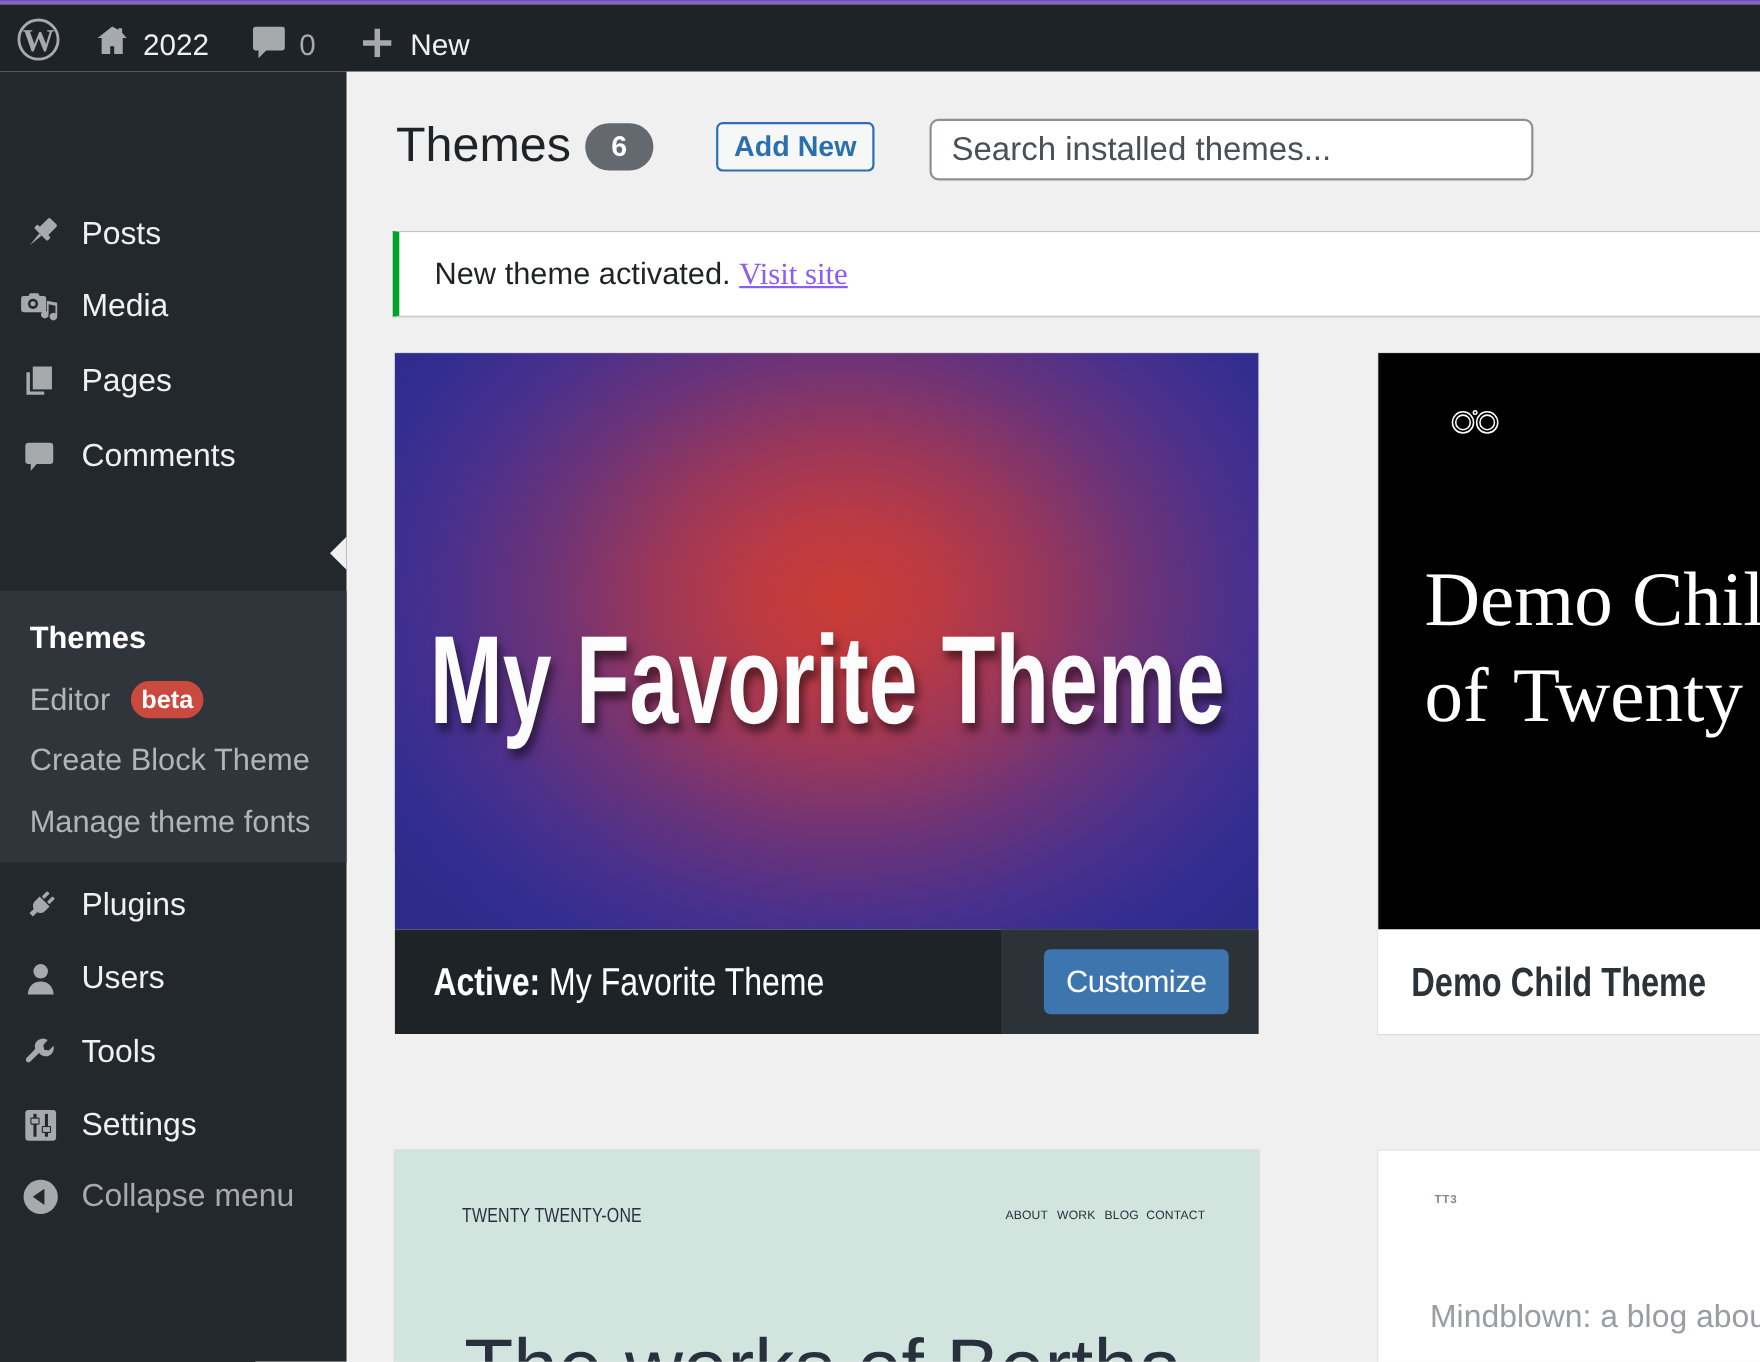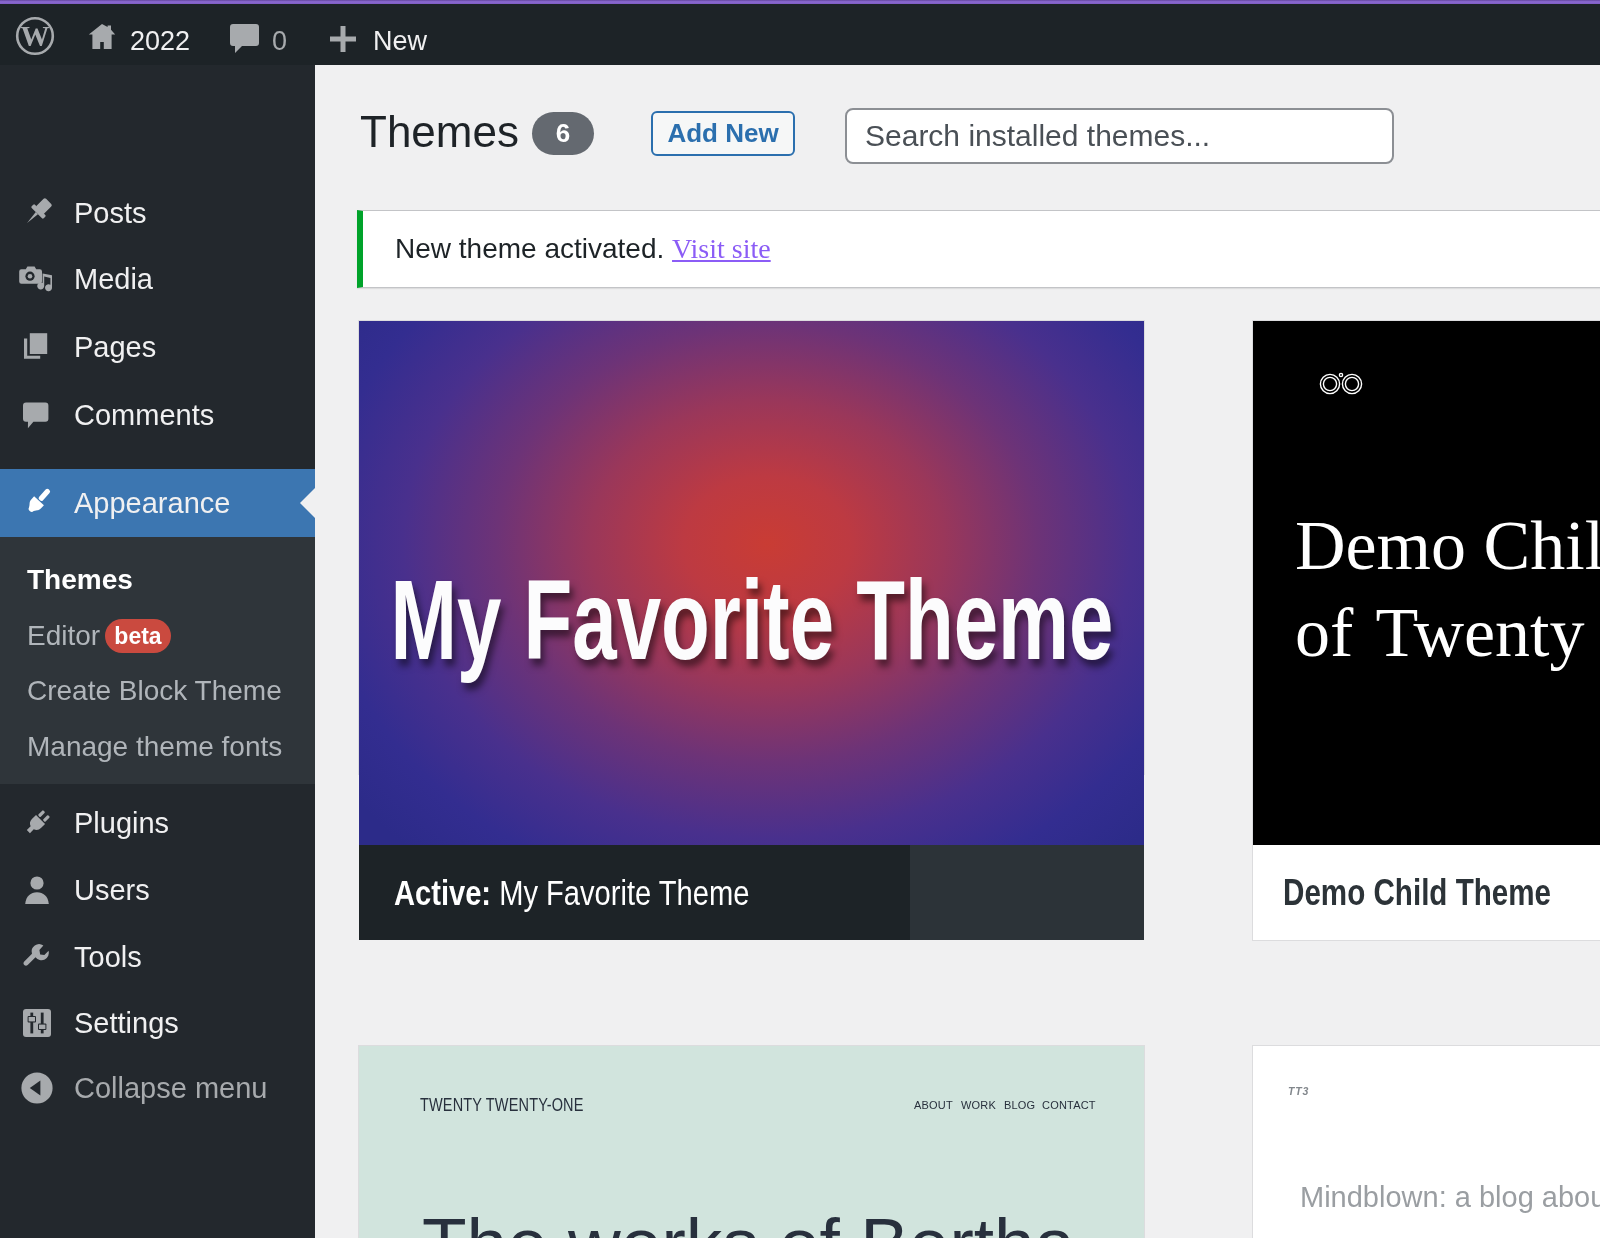--- a/index.html
+++ b/index.html
@@ -17,21 +17,21 @@
 
 #sidebar { left:0; top:65px; width:315px; height:1173px; background:#23282d; }
 #submenubg { left:0; top:472px; width:315px; height:247px; background:#2f353a; }
 .mi { position:absolute; left:0; width:315px; height:68px; }
 .mi .lbl { position:absolute; left:74px; top:50%; transform:translateY(-50%); font-size:29px; color:#f0f0f1; white-space:nowrap; }
 .mi svg { position:absolute; left:19px; top:50%; transform:translateY(-50%); }
 .mi.sel { background:#3c76b1; }
 #arrow { left:300px; top:488px; width:0; height:0; border-top:15px solid transparent; border-bottom:15px solid transparent; border-right:15px solid #f0f0f1; }
 .smi { position:absolute; left:27px; transform:translateY(-50%); font-size:28px; color:#b0b5ba; white-space:nowrap; }
 .smi.on { color:#fff; font-weight:bold; }
-#beta { left:105px; top:554px; width:66px; height:34px; background:#ca4a3f; border-radius:17px; color:#fff; font-size:23px; font-weight:bold; text-align:center; line-height:34px; }
+#beta { left:119px; top:554px; width:66px; height:34px; background:#ca4a3f; border-radius:17px; color:#fff; font-size:23px; font-weight:bold; text-align:center; line-height:34px; }
 
 
 #h1 { left:360px; top:106px; font-size:44px; color:#1e2327; font-weight:400; line-height:1.2; }
 #badge { left:532px; top:112px; width:62px; height:43px; background:#646970; border-radius:22px; color:#fff; font-size:26px; font-weight:bold; text-align:center; line-height:43px; }
 #addnew { left:651px; top:111px; width:144px; height:45px; background:#f6f7f7; border:2px solid #2b6fae; border-radius:6px; color:#2b6fae; font-size:26px; font-weight:bold; text-align:center; line-height:41px; }
 #search { left:845px; top:108px; width:549px; height:56px; background:#fff; border:2px solid #8c8f94; border-radius:8px; color:#4a5056; font-size:30px; line-height:52px; padding-left:18px; }
 #notice { left:357px; top:210px; width:1263px; height:78px; background:#fff; border:1px solid #c3c4c7; border-left:6px solid #00a32a; box-shadow:0 1px 1px rgba(0,0,0,.08); font-size:28px; color:#1d2327; line-height:76px; padding-left:32px; }
 #notice a { color:#8b5cf6; text-decoration:underline;font-family:Liberation Serif, serif; }
 
 
@@ -51,21 +51,21 @@
 .serifline { position:absolute; color:#fff; font-family:"Liberation Serif", serif; font-size:70px; white-space:nowrap; line-height:1; }
 .namebar { position:absolute; left:0; top:524px; width:785px; height:95px; background:#fff; }
 .namebar span { position:absolute; left:30px; top:50%; transform:translateY(-50%) scaleX(0.80); transform-origin:left center; font-size:37px; font-weight:bold; color:#2c3338; white-space:nowrap; }
 
 
 #tt1brand { position:absolute; left:61px; top:48px; font-size:18.6px; letter-spacing:0.2px; color:#28303d; transform:scaleX(0.78); transform-origin:left top; }
 .tt1nav { position:absolute; top:53px; font-size:11px; letter-spacing:0.2px; color:#28303d; }
 #tt1head { position:absolute; left:63px; top:156px; font-size:73px; color:#28303d; white-space:nowrap; }
 
 
-#tt3 { position:absolute; left:35px; top:39px; font-size:10.5px; font-weight:bold; letter-spacing:0.8px; color:#82878c;font-style:italic; }
+#tt3 { position:absolute; left:51px; top:39px; font-size:10.5px; font-weight:bold; letter-spacing:0.8px; color:#82878c; }
 #mindblown { position:absolute; left:47px; top:135px; font-size:29px; color:#9a9ea2; white-space:nowrap; }
 </style>
 </head>
 <body>
 <div id="root">
   <div class="abs" id="purple"></div>
   <div class="abs" id="adminbar">
     <svg class="abs" style="left:15px;top:12px" width="40" height="40" viewBox="0 0 40 40">
       <circle cx="20" cy="20" r="17.8" fill="none" stroke="#a7aaad" stroke-width="2.6"></circle>
       <text x="20" y="30" text-anchor="middle" font-family="Liberation Serif" font-weight="bold" font-size="29" fill="#a7aaad">W</text>
@@ -114,29 +114,20 @@
           </g>
         </svg>
       <span class="lbl">Pages</span>
     </div>
     <div class="mi" style="top:315.5px">
       <svg width="36" height="36" viewBox="0 0 36 36">
           <path fill="#a7aaad" d="M7 5.6h19.4a3 3 0 0 1 3 3v13.2a3 3 0 0 1-3 3h-12l-5.5 6.4.1-6.4H7a3 3 0 0 1-3-3V8.6a3 3 0 0 1 3-3z"></path>
         </svg>
       <span class="lbl">Comments</span>
     </div>
-    <div class="mi sel" style="top:404px">
-      <svg width="36" height="36" viewBox="0 0 36 36">
-          <g fill="#fff" transform="rotate(42 18 18)">
-            <rect x="15.4" y="0" width="5.2" height="14" rx="2.2"></rect>
-            <path d="M11.4 15h13.2v4.6c0 3.6-2.8 4-4 8-.45 1.6-4.75 1.6-5.2 0-1.2-4-4-4.4-4-8z"></path>
-          </g>
-        </svg>
-      <span class="lbl">Appearance</span>
-    </div>
     <div class="smi on" style="top:514.5px">Themes</div>
     <div class="smi" style="top:571px">Editor</div>
     <div class="abs" id="beta">beta</div>
     <div class="smi" style="top:625.5px">Create Block Theme</div>
     <div class="smi" style="top:682px">Manage theme fonts</div>
     <div class="mi" style="top:724px">
       <svg width="36" height="36" viewBox="0 0 36 36">
           <g fill="#a7aaad" transform="rotate(45 18 18)">
             <path d="M11.6 13h12.8v5.8a6.4 6.4 0 0 1-4.2 6v5.4h-4.4v-5.4a6.4 6.4 0 0 1-4.2-6z"></path>
             <rect x="13" y="4.6" width="3.2" height="7.2" rx="1"></rect>
@@ -194,20 +185,21 @@
   <div class="abs" id="search">Search installed themes...</div>
   <div class="abs" id="notice">New theme activated.&nbsp;<a href="#">Visit site</a></div>
 
   <div class="card" id="card1">
     <div class="shot" id="shot1">
       <div id="bigtitle">My Favorite Theme</div>
     </div>
     <div id="activebar">
       <div id="actions"></div>
       <div id="activetext"><b>Active:</b> My Favorite Theme</div>
+      <div id="customize">Customize</div>
     </div>
   </div>
 
   <div class="card" id="card2">
     <div class="shot" id="shot2">
       <svg style="position:absolute;left:66px;top:49px" width="46" height="26" viewBox="0 0 46 26">
         <g fill="none" stroke="#fff" stroke-width="1.4">
           <circle cx="11" cy="14" r="9.6"></circle>
           <circle cx="11" cy="14" r="6.6"></circle>
           <circle cx="33" cy="14" r="9.6"></circle>

